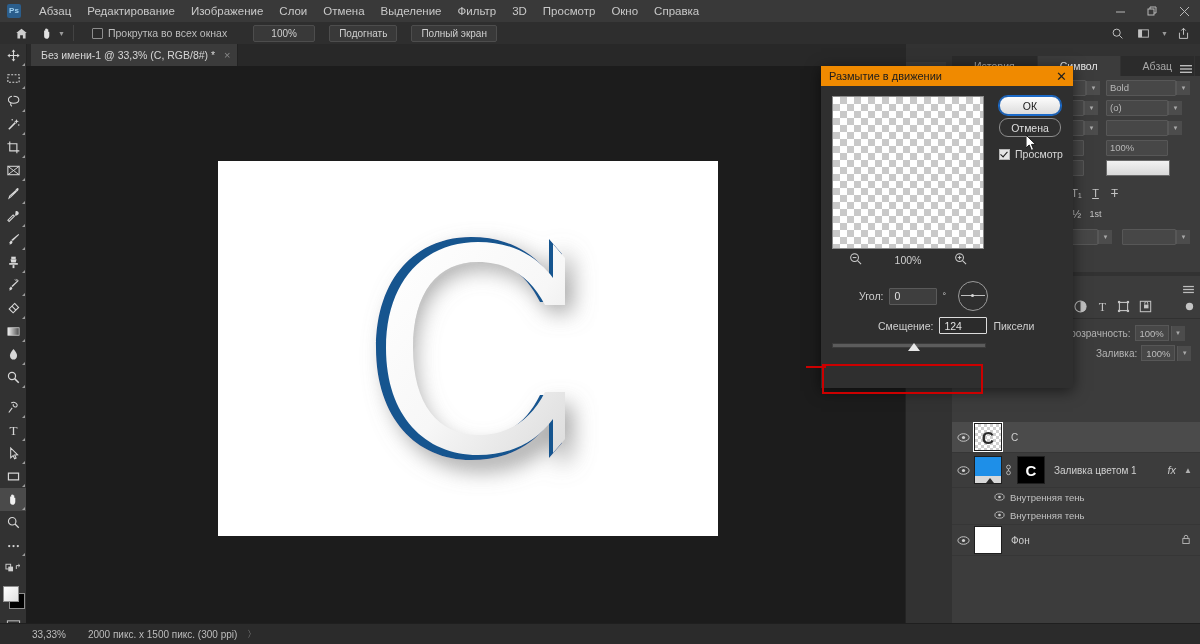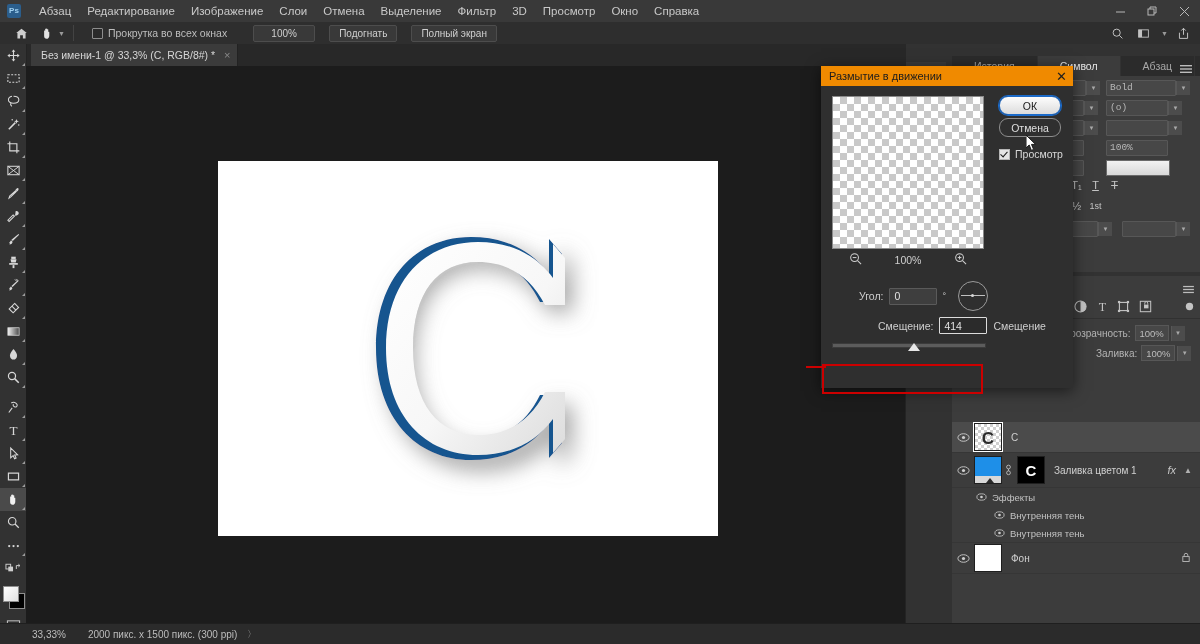--- a/index.html
+++ b/index.html
@@ -75,21 +75,21 @@
   .ptab{height:20px;padding:0 22px;font-size:10.5px;color:#a8a8a8;display:flex;align-items:center;
         background:#2b2b2b;margin-right:1px;}
   .ptab.active{background:#3c3c3c;color:#e6e6e6;}
   .panelmenu{position:absolute;right:8px;top:16px;}
 
   
   .charpanel{position:absolute;left:46px;top:32px;width:248px;height:196px;background:#3c3c3c;}
   .crow{display:flex;align-items:center;height:17px;margin-top:3px;padding-left:6px;}
   .cfield{height:14px;background:#474747;border:1px solid #575757;border-radius:1px;
           font-size:9.5px;color:#b6b6b6;display:flex;align-items:center;padding:0 3px;
-          position:relative;font-family:Liberation Mono, monospace;}
+          position:relative;}
   .cfield .cv{font-size:9.5px;color:#b8b8b8;white-space:nowrap;overflow:hidden;}
   .cdd{width:13px;height:14px;background:#4c4c4c;border-left:1px solid #575757;
        display:flex;align-items:center;justify-content:center;font-size:6px;color:#a9a9a9;}
   .cglyph{width:19px;height:15px;display:flex;align-items:center;justify-content:center;
           font-size:11px;color:#c4c4c4;}
   .colorswatch{width:62px;height:14px;background:linear-gradient(#f2f2f2,#d8d8d8);
                border:1px solid #6a6a6a;}
 
   
   .layerpanel{position:absolute;left:46px;top:232px;width:248px;height:392px;background:#3c3c3c;}
@@ -571,21 +571,21 @@
         <div class="cfield" style="width:54px;margin-left:22px">
           <span class="cv">100%</span>
         </div>
       </div>
       <div class="crow">
         <div class="cfield" style="width:54px;margin-left:64px">
             <span class="cv"></span>
           </div>
         <div class="colorswatch" style="margin-left:22px"></div>
       </div>
-      <div class="crow" style="margin-top:0;padding-left:20px">
+      <div class="crow" style="margin-top:8px;padding-left:20px">
         <span class="cglyph" style="font-weight:bold">T</span>
         <span class="cglyph" style="font-style:italic">T</span>
         <span class="cglyph">TT</span>
         <span class="cglyph">Tт</span>
         <span class="cglyph">T¹</span>
         <span class="cglyph">T₁</span>
         <span class="cglyph" style="text-decoration:underline">T</span>
         <span class="cglyph" style="text-decoration:line-through">T</span>
       </div>
       <div class="crow" style="margin-top:4px;padding-left:20px">
@@ -734,29 +734,20 @@
                 <circle cx="5" cy="9.6" r="2.1" fill="none" stroke="#bdbdbd" stroke-width="1"></circle>
                 <line x1="5" y1="5.3" x2="5" y2="7.5" stroke="#bdbdbd" stroke-width="1"></line>
               </svg>
           </span>
           <span class="maskthumb">C</span>
           <span class="lname">Заливка цветом 1</span>
           <span class="fxmark">fx</span>
           <span class="expander">▲</span>
         </div>
 
-        <div class="efxrow" style="padding-left:18px">
-          <span class="eye">
-            <svg width="11" height="8" viewBox="0 0 12 9">
-                <ellipse cx="6" cy="4.5" rx="5.2" ry="3.6" fill="none" stroke="#cfcfcf" stroke-width="0.9"></ellipse>
-                <circle cx="6" cy="4.5" r="1.5" fill="#cfcfcf"></circle>
-              </svg>
-          </span>
-          <span class="efx-label">Эффекты</span>
-        </div>
         <div class="efxrow" style="padding-left:36px">
           <span class="eye">
             <svg width="11" height="8" viewBox="0 0 12 9">
                 <ellipse cx="6" cy="4.5" rx="5.2" ry="3.6" fill="none" stroke="#cfcfcf" stroke-width="0.9"></ellipse>
                 <circle cx="6" cy="4.5" r="1.5" fill="#cfcfcf"></circle>
               </svg>
           </span>
           <span class="efx-label">Внутренняя тень</span>
         </div>
         <div class="efxrow" style="padding-left:36px;border-bottom:1px solid #363636">
@@ -825,23 +816,23 @@
       <span class="lbl" style="margin-left:5px;font-size:9px">°</span>
       <div class="dial">
         <span class="ln l"></span>
         <span class="dot"></span>
       </div>
     </div>
 
     <div class="distrow">
       <span class="lbl" style="font-size:10.5px;color:#cfcfcf">Смещение:</span>
       <div class="dfield" style="width:38px;margin-left:6px;background:#2b2b2b;border-color:#dcdcdc">
-        <span>414</span>
-      </div>
-      <span class="lbl" style="margin-left:6px;font-size:10.5px;color:#cfcfcf">Смещение</span>
+        <span>124</span>
+      </div>
+      <span class="lbl" style="margin-left:6px;font-size:10.5px;color:#cfcfcf">Пиксели</span>
     </div>
 
     <div class="sliderbox">
       <div class="slidertrack"></div>
       <div class="sliderthumb"></div>
     </div>
 
     <div class="okbtn">ОК</div>
     <div class="cancelbtn">Отмена</div>
 

